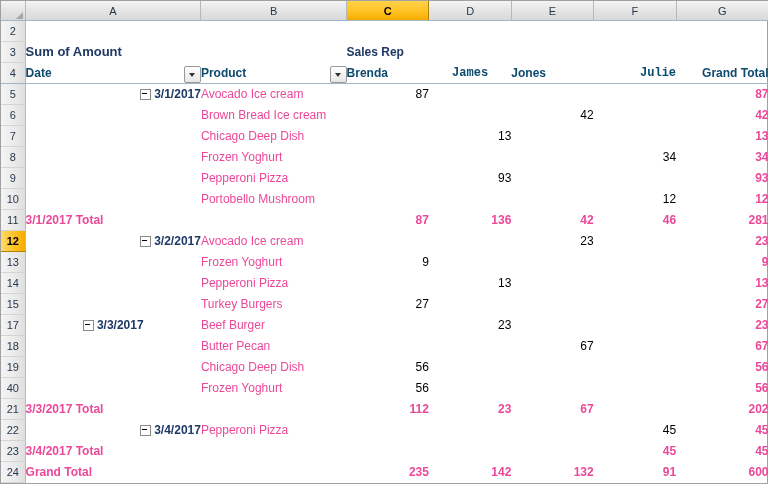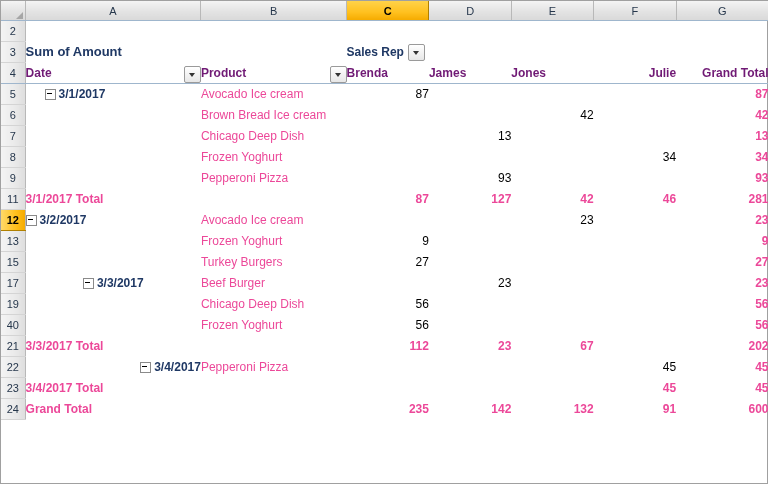--- a/index.html
+++ b/index.html
@@ -96,20 +96,21 @@
   
   .pivot-title {
     font-weight: bold;
     font-size: 13px;
     color: #1f3864;
   }
   .fieldbox {
     display: inline-flex;
     align-items: center;
     height: 16px;
+    flex-direction: column;
   }
   .fieldlabel { font-weight: bold; color: #1f3864; }
   .filterbtn {
     display: inline-block;
     width: 15px;
     height: 15px;
     margin-left: 4px;
     background: linear-gradient(to bottom, #ffffff, #e7e7e7);
     border: 1px solid #9a9a9a;
     border-radius: 2px;
@@ -120,21 +121,21 @@
     content: "";
     position: absolute;
     left: 4px; top: 6px;
     width: 0; height: 0;
     border-left: 3.5px solid transparent;
     border-right: 3.5px solid transparent;
     border-top: 4px solid #333;
   }
   .hdrcell {
     font-weight: bold;
-    color: #701a75;
+    color: #0c4a6e;
   }
   .collapse {
     display: inline-block;
     width: 9px; height: 9px;
     border: 1px solid #8a8a8a;
     background: #ffffff;
     position: relative;
     margin-right: 3px;
     vertical-align: middle;
   }
@@ -201,28 +202,28 @@
           <td class="cell"></td>
           <td class="cell"></td>
           <td class="cell"></td>
           <td class="cell"></td>
         </tr>
         <tr class="rowline">
           <td class="rowhead">4</td>
           <td class="cell hdrcell"><span>Date</span><span class="filterbtn" style="float: right; margin-top: 3px;"></span></td>
           <td class="cell hdrcell"><span>Product</span><span class="filterbtn" style="float: right; margin-top: 3px;"></span></td>
           <td class="cell hdrcell " style="text-align: left;">Brenda</td>
-          <td class="cell hdrcell num" style="text-align: left;">James</td>
+          <td class="cell hdrcell num" style="text-align: center; font-family: Liberation Mono, monospace;">James</td>
           <td class="cell hdrcell num" style="text-align: left;">Jones</td>
-          <td class="cell hdrcell num" style="text-align: right;">Julie</td>
+          <td class="cell hdrcell num" style="text-align: right; font-family: Liberation Mono, monospace;">Julie</td>
           <td class="cell hdrcell num" style="text-align: right;">Grand Total</td>
         </tr>
         <tr>
           <td class="rowhead">5</td>
-          <td class="cell" style=" padding-left: 19px;"><span class="collapse"></span><span class="datelabel">3/1/2017</span></td>
+          <td class="cell" style="text-align: right; padding-left: 19px;"><span class="collapse"></span><span class="datelabel">3/1/2017</span></td>
           <td class="cell blue">Avocado Ice cream</td>
           <td class="cell num">87</td>
           <td class="cell num"></td>
           <td class="cell num"></td>
           <td class="cell num"></td>
           <td class="cell num bold blue">87</td>
         </tr>
         <tr>
           <td class="rowhead">6</td>
           <td class="cell" style="text-align: right;"><span class="datelabel"></span></td>
@@ -255,70 +256,100 @@
         </tr>
         <tr>
           <td class="rowhead">9</td>
           <td class="cell" style="text-align: right;"><span class="datelabel"></span></td>
           <td class="cell blue">Pepperoni Pizza</td>
           <td class="cell num"></td>
           <td class="cell num">93</td>
           <td class="cell num"></td>
           <td class="cell num"></td>
           <td class="cell num bold blue">93</td>
+        </tr>
+        <tr>
+          <td class="rowhead">10</td>
+          <td class="cell" style="text-align: right;"><span class="datelabel"></span></td>
+          <td class="cell blue">Portobello Mushroom</td>
+          <td class="cell num"></td>
+          <td class="cell num"></td>
+          <td class="cell num"></td>
+          <td class="cell num">12</td>
+          <td class="cell num bold blue">12</td>
         </tr>
         <tr class="sep-top">
           <td class="rowhead">11</td>
           <td class="cell bold blue">3/1/2017 Total</td>
           <td class="cell"></td>
           <td class="cell num bold blue">87</td>
-          <td class="cell num bold blue">127</td>
+          <td class="cell num bold blue">136</td>
           <td class="cell num bold blue">42</td>
           <td class="cell num bold blue">46</td>
           <td class="cell num bold blue">281</td>
         </tr>
         <tr>
           <td class="rowhead sel">12</td>
-          <td class="cell" style="text-align: left;"><span class="collapse"></span><span class="datelabel">3/2/2017</span></td>
+          <td class="cell" style="text-align: right;"><span class="collapse"></span><span class="datelabel">3/2/2017</span></td>
           <td class="cell blue">Avocado Ice cream</td>
           <td class="cell num selcell"></td>
           <td class="cell num"></td>
           <td class="cell num">23</td>
           <td class="cell num"></td>
           <td class="cell num bold blue">23</td>
         </tr>
         <tr>
           <td class="rowhead">13</td>
           <td class="cell" style="text-align: right;"><span class="datelabel"></span></td>
           <td class="cell blue">Frozen Yoghurt</td>
           <td class="cell num">9</td>
           <td class="cell num"></td>
           <td class="cell num"></td>
           <td class="cell num"></td>
           <td class="cell num bold blue">9</td>
+        </tr>
+        <tr>
+          <td class="rowhead">14</td>
+          <td class="cell" style="text-align: right;"><span class="datelabel"></span></td>
+          <td class="cell blue">Pepperoni Pizza</td>
+          <td class="cell num"></td>
+          <td class="cell num">13</td>
+          <td class="cell num"></td>
+          <td class="cell num"></td>
+          <td class="cell num bold blue">13</td>
         </tr>
         <tr>
           <td class="rowhead">15</td>
           <td class="cell" style="text-align: right;"><span class="datelabel"></span></td>
           <td class="cell blue">Turkey Burgers</td>
           <td class="cell num">27</td>
           <td class="cell num"></td>
           <td class="cell num"></td>
           <td class="cell num"></td>
           <td class="cell num bold blue">27</td>
         </tr>
         <tr>
           <td class="rowhead">17</td>
           <td class="cell" style="text-align: center;"><span class="collapse"></span><span class="datelabel">3/3/2017</span></td>
           <td class="cell blue">Beef Burger</td>
           <td class="cell num"></td>
           <td class="cell num">23</td>
           <td class="cell num"></td>
           <td class="cell num"></td>
           <td class="cell num bold blue">23</td>
+        </tr>
+        <tr>
+          <td class="rowhead">18</td>
+          <td class="cell" style="text-align: right;"><span class="datelabel"></span></td>
+          <td class="cell blue">Butter Pecan</td>
+          <td class="cell num"></td>
+          <td class="cell num"></td>
+          <td class="cell num">67</td>
+          <td class="cell num"></td>
+          <td class="cell num bold blue">67</td>
         </tr>
         <tr>
           <td class="rowhead">19</td>
           <td class="cell" style="text-align: right;"><span class="datelabel"></span></td>
           <td class="cell blue">Chicago Deep Dish</td>
           <td class="cell num">56</td>
           <td class="cell num"></td>
           <td class="cell num"></td>
           <td class="cell num"></td>
           <td class="cell num bold blue">56</td>

